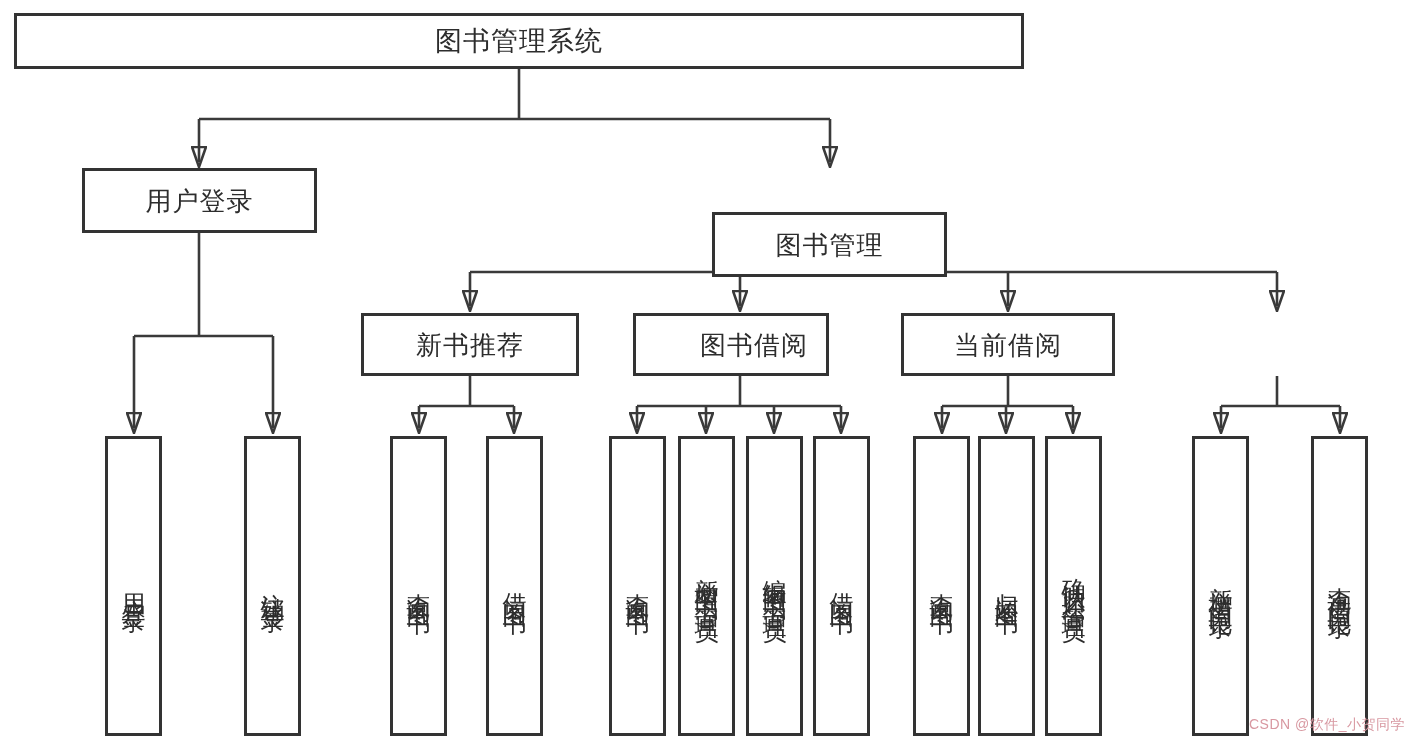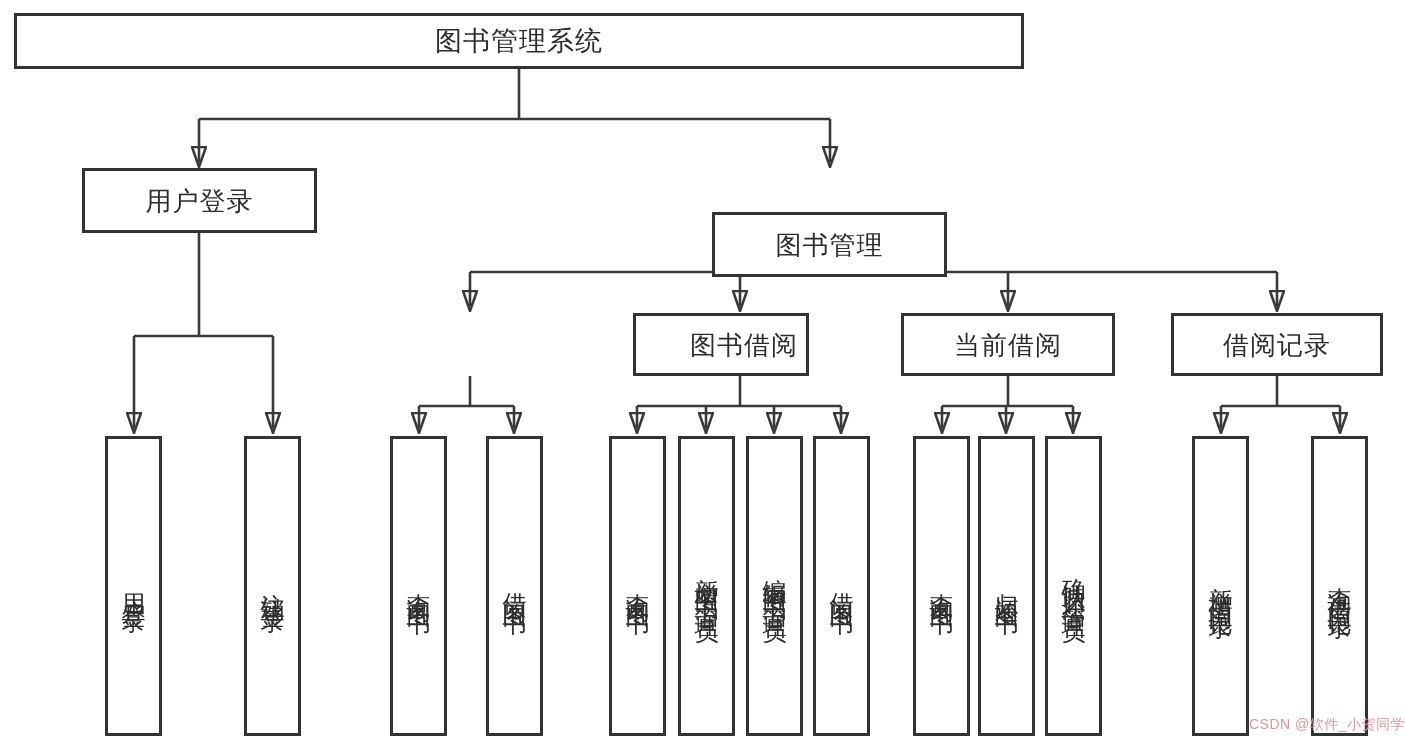--- a/index.html
+++ b/index.html
@@ -119,23 +119,23 @@
       <path d="M1221 406 V428" marker-end="url(#arrow)"></path>
       <path d="M1340 406 V428" marker-end="url(#arrow)"></path>
     </g>
   </svg>
 
   <div class="node root" style="left:14px; top:13px; width:1010px; height:56px;">图书管理系统</div>
 
   <div class="node" style="left:82px; top:168px; width:235px; height:65px;">用户登录</div>
   <div class="node" style="left:712px; top:168px; width:235px; height:65px;margin-top:44px;">图书管理</div>
 
-  <div class="node" style="left:633px; top:313px; width:176px; height:63px;padding-left:46px;">图书借阅</div>
+  <div class="node" style="left:361px; top:313px; width:218px; height:63px;">新书推荐</div>
+  <div class="node" style="left:633px; top:313px; width:196px; height:63px;padding-left:46px;">图书借阅</div>
   <div class="node" style="left:901px; top:313px; width:214px; height:63px;text-align:center;">当前借阅</div>
-  <div class="node" style="left:1171px; top:313px; width:212px; height:63px;">借阅记录</div>
 
   <div class="node vert" style="left:105px; top:436px; width:57px; height:300px;">用户登录</div>
   <div class="node vert" style="left:244px; top:436px; width:57px; height:300px;">注销登录</div>
 
   <div class="node vert" style="left:390px; top:436px; width:57px; height:300px;">查询图书</div>
   <div class="node vert" style="left:486px; top:436px; width:57px; height:300px;">借阅图书</div>
 
   <div class="node vert" style="left:609px; top:436px; width:57px; height:300px;">查询图书</div>
   <div class="node vert" style="left:678px; top:436px; width:57px; height:300px;">新增图书（管理员）</div>
   <div class="node vert" style="left:746px; top:436px; width:57px; height:300px;">编辑图书（管理员）</div>

